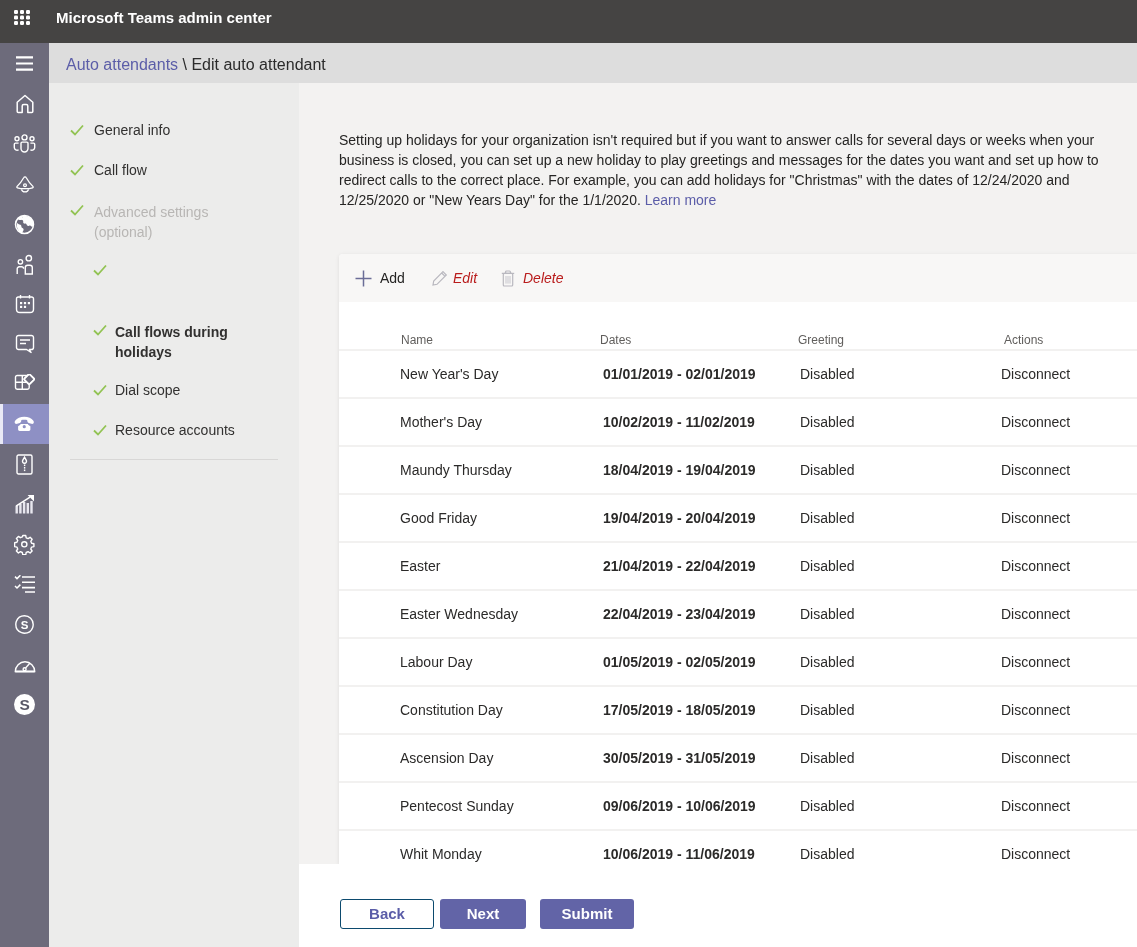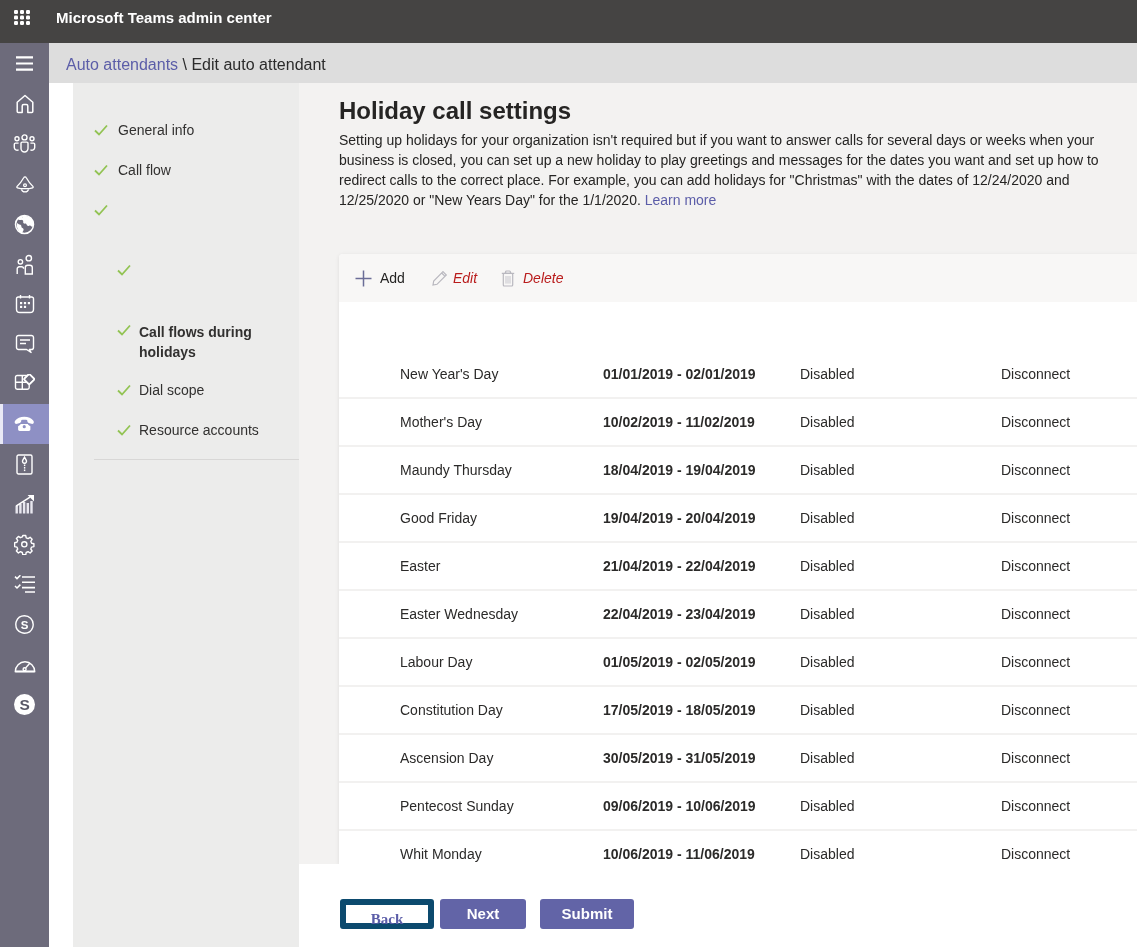--- a/index.html
+++ b/index.html
@@ -10,21 +10,21 @@
 .topbar .title { position:absolute; left:56px; top:10px; font-size:15px; font-weight:bold; line-height:15px; }
 
 .sidebar { position:absolute; left:0; top:43px; width:49px; height:904px; background:#6d6b7b; }
 .sideicon { position:absolute; left:0; width:49px; height:40px; display:flex; align-items:center; justify-content:center; }
 .sideicon.sel { background:#8e90c4; box-shadow:inset 3px 0 0 #e9e9f6; }
 
 .crumbbar { position:absolute; left:49px; top:43px; width:1088px; height:40px; background:#dddddd; }
 .crumbbar .bc { position:absolute; left:17px; top:13px; font-size:16px; color:#2b2b2b; }
 .crumbbar .bc a { color:#5b5da8; text-decoration:none; }
 
-.navpanel { position:absolute; left:49px; top:83px; width:250px; height:864px; background:#ececeb;margin-left:24px; }
+.navpanel { position:absolute; left:49px; top:83px; width:250px; height:864px; background:#ececeb; }
 .nav-item { position:absolute; font-size:14px; color:#323130; }
 .nav-check { position:absolute; width:16px; height:16px; }
 
 .bodyarea { position:absolute; left:299px; top:83px; width:838px; height:781px; background:#f3f2f1; }
 h1.pagetitle { position:absolute; left:40px; top:14px; font-size:24px; font-weight:bold; color:#252423; }
 .desc { position:absolute; left:40px; top:47px; width:770px; font-size:14px; line-height:20px; color:#252423; }
 .desc a { color:#5b5da8; text-decoration:none; }
 
 .card { position:absolute; left:40px; top:171px; width:798px; height:610px; background:#fff; border-radius:4px 0 0 0; box-shadow:0 1px 4px rgba(0,0,0,0.09); overflow:hidden; }
 .toolbar { position:absolute; left:0; top:0; width:100%; height:48px; background:#f8f7f6; }
@@ -33,21 +33,21 @@
 .tb-btn.dis { color:#b91c1c;font-style:italic; }
 .thead { position:absolute; left:0; top:48px; width:100%; height:49px; border-bottom:2px solid #f2f1f0; font-size:12px; color:#605e5c; }
 .thead span { position:absolute; top:31px; }
 .trow { position:absolute; left:0; width:100%; height:48px; border-bottom:2px solid #f2f1f0; font-size:14px; color:#2b2a29; }
 .trow span { position:absolute; top:15px; }
 .c1 { left:61px; } .c2 { left:264px;font-weight:bold; } .c3 { left:461px; } .c4 { left:662px; }
 .ch1 { left:62px; } .ch2 { left:261px; } .ch3 { left:459px; } .ch4 { left:665px; }
 
 .footer { position:absolute; left:299px; top:864px; width:838px; height:83px; background:#fff; }
 .btn { position:absolute; top:35px; height:30px; border-radius:3px; font-size:15px; font-weight:bold; text-align:center; line-height:28px; }
-.btn.back { left:41px; width:94px; background:#fff; border:6px solid #0c4a6e; color:#5b5da8;font-family:Liberation Serif, serif; }
+.btn.back { left:41px; width:94px; background:#fff; border:1px solid #0c4a6e; color:#5b5da8; }
 .btn.next { left:141px; width:86px; background:#6264a7; color:#fff; line-height:30px; }
 .btn.submit { left:241px; width:94px; background:#6264a7; color:#fff; line-height:30px; }
 </style>
 </head>
 <body>
 <div class="topbar">
   <svg class="abs" style="left:14px;top:10px" width="16" height="15" viewBox="0 0 16 15">
     <g fill="#fff">
       <rect x="0" y="0" width="4" height="4" rx="1.2"></rect>
         <rect x="6" y="0" width="4" height="4" rx="1.2"></rect>
@@ -227,40 +227,40 @@
       <path d="M2 8.5l4 4 8-9" stroke="#92c353" stroke-width="1.8" fill="none"></path>
     </svg>
   <div class="nav-item" style="left:45px;top:39px">General info</div>
   <svg class="nav-check" style="left:20px;top:79px" viewBox="0 0 16 16">
       <path d="M2 8.5l4 4 8-9" stroke="#92c353" stroke-width="1.8" fill="none"></path>
     </svg>
   <div class="nav-item" style="left:45px;top:79px">Call flow</div>
   <svg class="nav-check" style="left:20px;top:119px" viewBox="0 0 16 16">
       <path d="M2 8.5l4 4 8-9" stroke="#92c353" stroke-width="1.8" fill="none"></path>
     </svg>
+  <div class="nav-item" style="left:45px;top:119px;color:#b8b6b4;width:160px;line-height:20px">Advanced settings (optional)</div>
   <svg class="nav-check" style="left:43px;top:179px" viewBox="0 0 16 16">
       <path d="M2 8.5l4 4 8-9" stroke="#92c353" stroke-width="1.8" fill="none"></path>
     </svg>
   <svg class="nav-check" style="left:43px;top:239px" viewBox="0 0 16 16">
       <path d="M2 8.5l4 4 8-9" stroke="#92c353" stroke-width="1.8" fill="none"></path>
     </svg>
   <div class="nav-item" style="left:66px;top:239px;width:150px;line-height:20px;font-weight:bold">Call flows during holidays</div>
   <svg class="nav-check" style="left:43px;top:299px" viewBox="0 0 16 16">
       <path d="M2 8.5l4 4 8-9" stroke="#92c353" stroke-width="1.8" fill="none"></path>
     </svg>
   <div class="nav-item" style="left:66px;top:299px">Dial scope</div>
   <svg class="nav-check" style="left:43px;top:339px" viewBox="0 0 16 16">
       <path d="M2 8.5l4 4 8-9" stroke="#92c353" stroke-width="1.8" fill="none"></path>
     </svg>
   <div class="nav-item" style="left:66px;top:339px">Resource accounts</div>
   <div style="position:absolute;left:21px;top:376px;width:208px;border-top:1px solid #d8d7d6"></div>
 </div>
 
 <div class="bodyarea">
-  <h1 class="pagetitle">Holiday call settings</h1>
   <div class="desc">Setting up holidays for your organization isn't required but if you want to answer calls for several days or weeks when your<br>business is closed, you can set up a new holiday to play greetings and messages for the dates you want and set up how to<br>redirect calls to the correct place. For example, you can add holidays for "Christmas" with the dates of 12/24/2020 and<br>12/25/2020 or "New Years Day" for the 1/1/2020. <a>Learn more</a></div>
 
   <div class="card">
     <div class="toolbar">
       <div class="tb-btn" style="left:16px">
         <svg width="17" height="17" viewBox="0 0 17 17">
             <path d="M8.5 0.5v16M0.5 8.5h16" stroke="#6b6d97" stroke-width="1.5"></path>
           </svg>
         <span class="lbl">Add</span>
       </div>
@@ -275,20 +275,26 @@
             <g stroke="#b9b8bf" stroke-width="1.2" fill="none">
               <path d="M0.8 3.4h12.4"></path>
               <path d="M4.6 3.2V1.9c0-0.5 0.4-0.9 0.9-0.9h3c0.5 0 0.9 0.4 0.9 0.9v1.3"></path>
               <rect x="2.3" y="3.4" width="9.4" height="12.6" rx="1"></rect>
               <path d="M5 6v7.6M7 6v7.6M9 6v7.6" stroke-width="1" stroke="#c6c5cc"></path>
             </g>
           </svg>
         <span class="lbl">Delete</span>
       </div>
     </div>
+    <div class="thead">
+      <span class="ch1">Name</span>
+        <span class="ch2">Dates</span>
+        <span class="ch3">Greeting</span>
+        <span class="ch4">Actions</span>
+    </div>
     <div id="rows">
 <div class="trow" style="top:97px">
           <span class="c1">New Year's Day</span>
           <span class="c2">01/01/2019 - 02/01/2019</span>
           <span class="c3">Disabled</span>
           <span class="c4">Disconnect</span>
         </div>
 <div class="trow" style="top:145px">
           <span class="c1">Mother's Day</span>
           <span class="c2">10/02/2019 - 11/02/2019</span>

